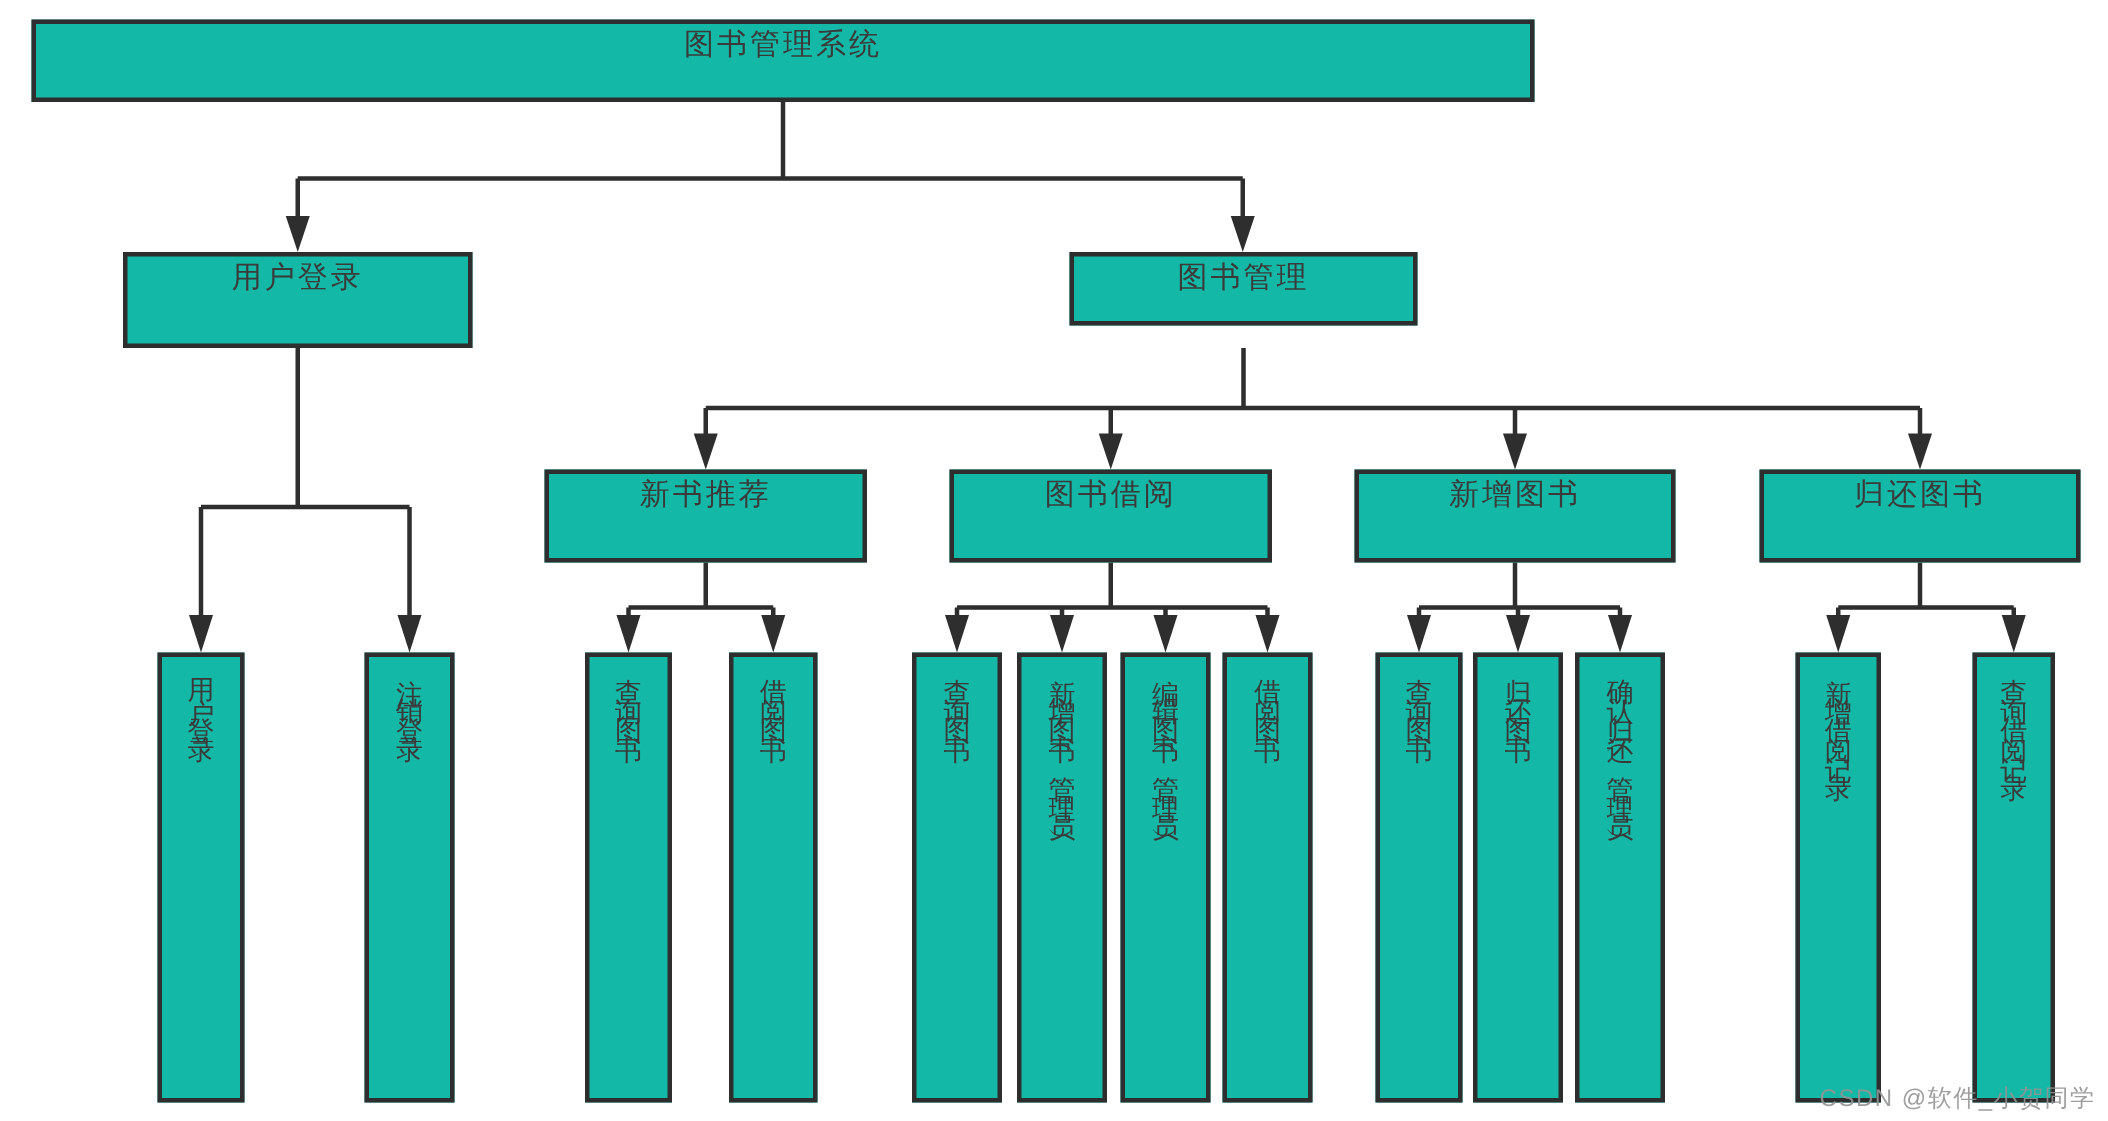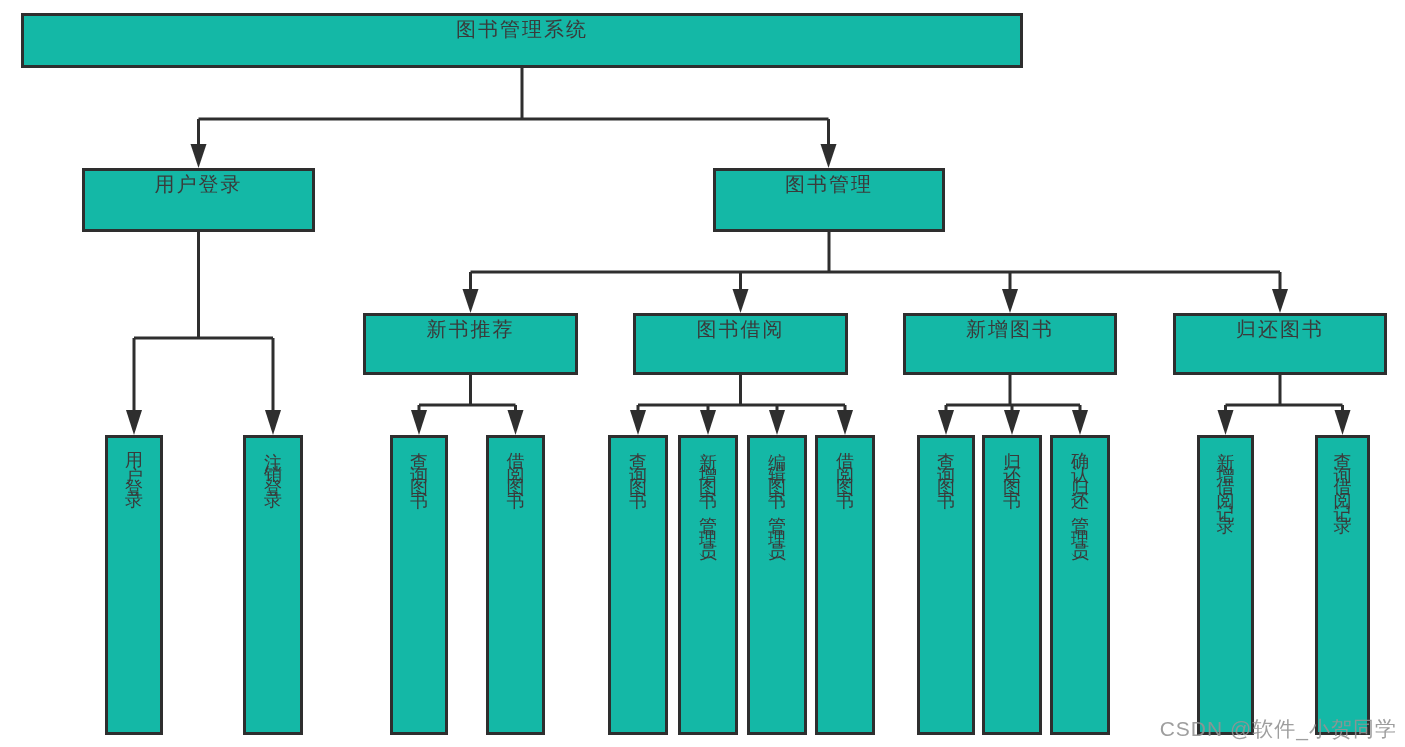--- a/index.html
+++ b/index.html
@@ -32,21 +32,21 @@
     writing-mode: vertical-rl;
     text-orientation: mixed;
     font-size: 18px;
     letter-spacing: 13px;
     line-height: 1;
   }
   .watermark {
     position: absolute;
     right: 8px;
     bottom: 4px;
-    font-size: 21px;
+    font-size: 16px;
     color: rgba(148,148,148,0.9);
     letter-spacing: 1px;
     z-index: 5;
     white-space: nowrap;
   }
 </style>
 </head>
 <body>
 
 <div id="canvas">
@@ -91,21 +91,21 @@
     </g>
   </svg>
 
   <div class="node h" style="left:21px;top:13px;width:1002px;height:55px">
     <span>图书管理系统</span>
   </div>
 
   <div class="node h" style="left:82px;top:168px;width:233px;height:64px">
     <span>用户登录</span>
   </div>
-  <div class="node h" style="left:713px;top:168px;width:232px;height:64px">
+  <div class="node h" style="left:713px;top:168px;width:232px;height:49px">
     <span>图书管理</span>
   </div>
 
   <div class="node h" style="left:363px;top:313px;width:215px;height:62px">
     <span>新书推荐</span>
   </div>
   <div class="node h" style="left:633px;top:313px;width:215px;height:62px">
     <span>图书借阅</span>
   </div>
   <div class="node h" style="left:903px;top:313px;width:214px;height:62px">

